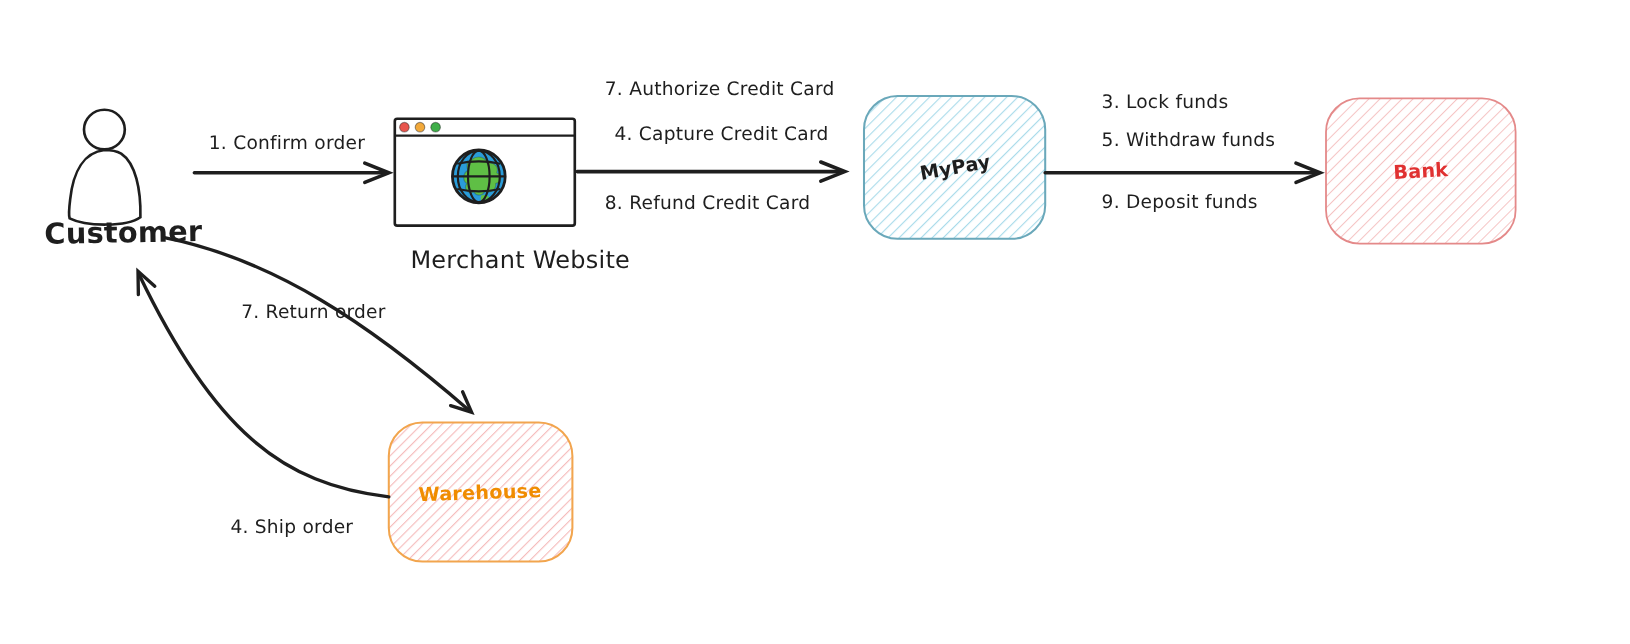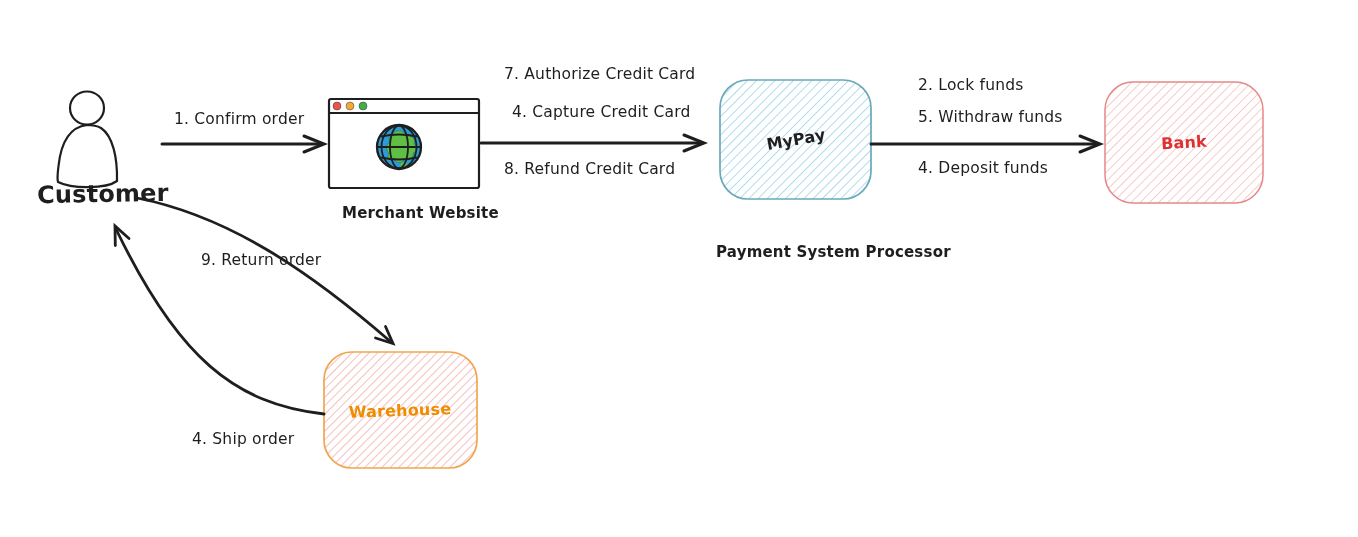--- a/index.html
+++ b/index.html
@@ -12,21 +12,21 @@
     overflow:hidden;
   }
   svg.layer{position:absolute;left:0;top:0;}
   .lbl{
     position:absolute;
     font-size:15.5px;
     letter-spacing:.2px;
     white-space:nowrap;
     color:var(--c-ink,#1e1e1e);
   }
-  .lbl.node-title{font-size:15px;font-weight:bold;}
+  .lbl.node-title{font-size:20px;}
   .lbl.customer-name{font-size:24px;font-weight:600;transform:rotate(-1deg);}
   .lbl.boxed{width:120px;text-align:center;font-weight:600;font-size:16px;}
   .lbl.mypay{transform:rotate(-10deg);}
   .lbl.bank{color:var(--c-bank_label,#e03131);transform:rotate(-3deg);}
   .lbl.warehouse{color:var(--c-warehouse_label,#f08c00);transform:rotate(-2deg);}
   .stroke-ink{stroke:var(--c-ink,#1e1e1e);}
 </style>
 </head>
 <body>
 
@@ -112,25 +112,24 @@
 
   <div class="lbl" style="left:174px;top:110px;">1. Confirm order</div>
 
   <div class="lbl node-title" style="left:342px;top:204px;">Merchant Website</div>
 
   <div class="lbl" style="left:504px;top:65px;">7. Authorize Credit Card</div>
   <div class="lbl" style="left:512px;top:103px;">4. Capture Credit Card</div>
   <div class="lbl" style="left:504px;top:160px;">8. Refund Credit Card</div>
 
   <div class="lbl boxed mypay" style="left:736px;top:130px;">MyPay</div>
-  <div class="lbl node-title" style="left:716px;top:243px;">Payment System Processor</div>
 
-  <div class="lbl" style="left:918px;top:76px;">2. Lock funds</div>
+  <div class="lbl" style="left:918px;top:76px;">3. Lock funds</div>
   <div class="lbl" style="left:918px;top:108px;">5. Withdraw funds</div>
-  <div class="lbl" style="left:918px;top:159px;">4. Deposit funds</div>
+  <div class="lbl" style="left:918px;top:159px;">9. Deposit funds</div>
 
   <div class="lbl boxed bank" style="left:1124px;top:133px;">Bank</div>
 
   <div class="lbl boxed warehouse" style="left:340px;top:401px;">Warehouse</div>
 
-  <div class="lbl" style="left:201px;top:251px;">9. Return order</div>
+  <div class="lbl" style="left:201px;top:251px;">7. Return order</div>
   <div class="lbl" style="left:177px;top:430px;margin-left:15px;">4. Ship order</div>
 </div>
 
 </body></html>

